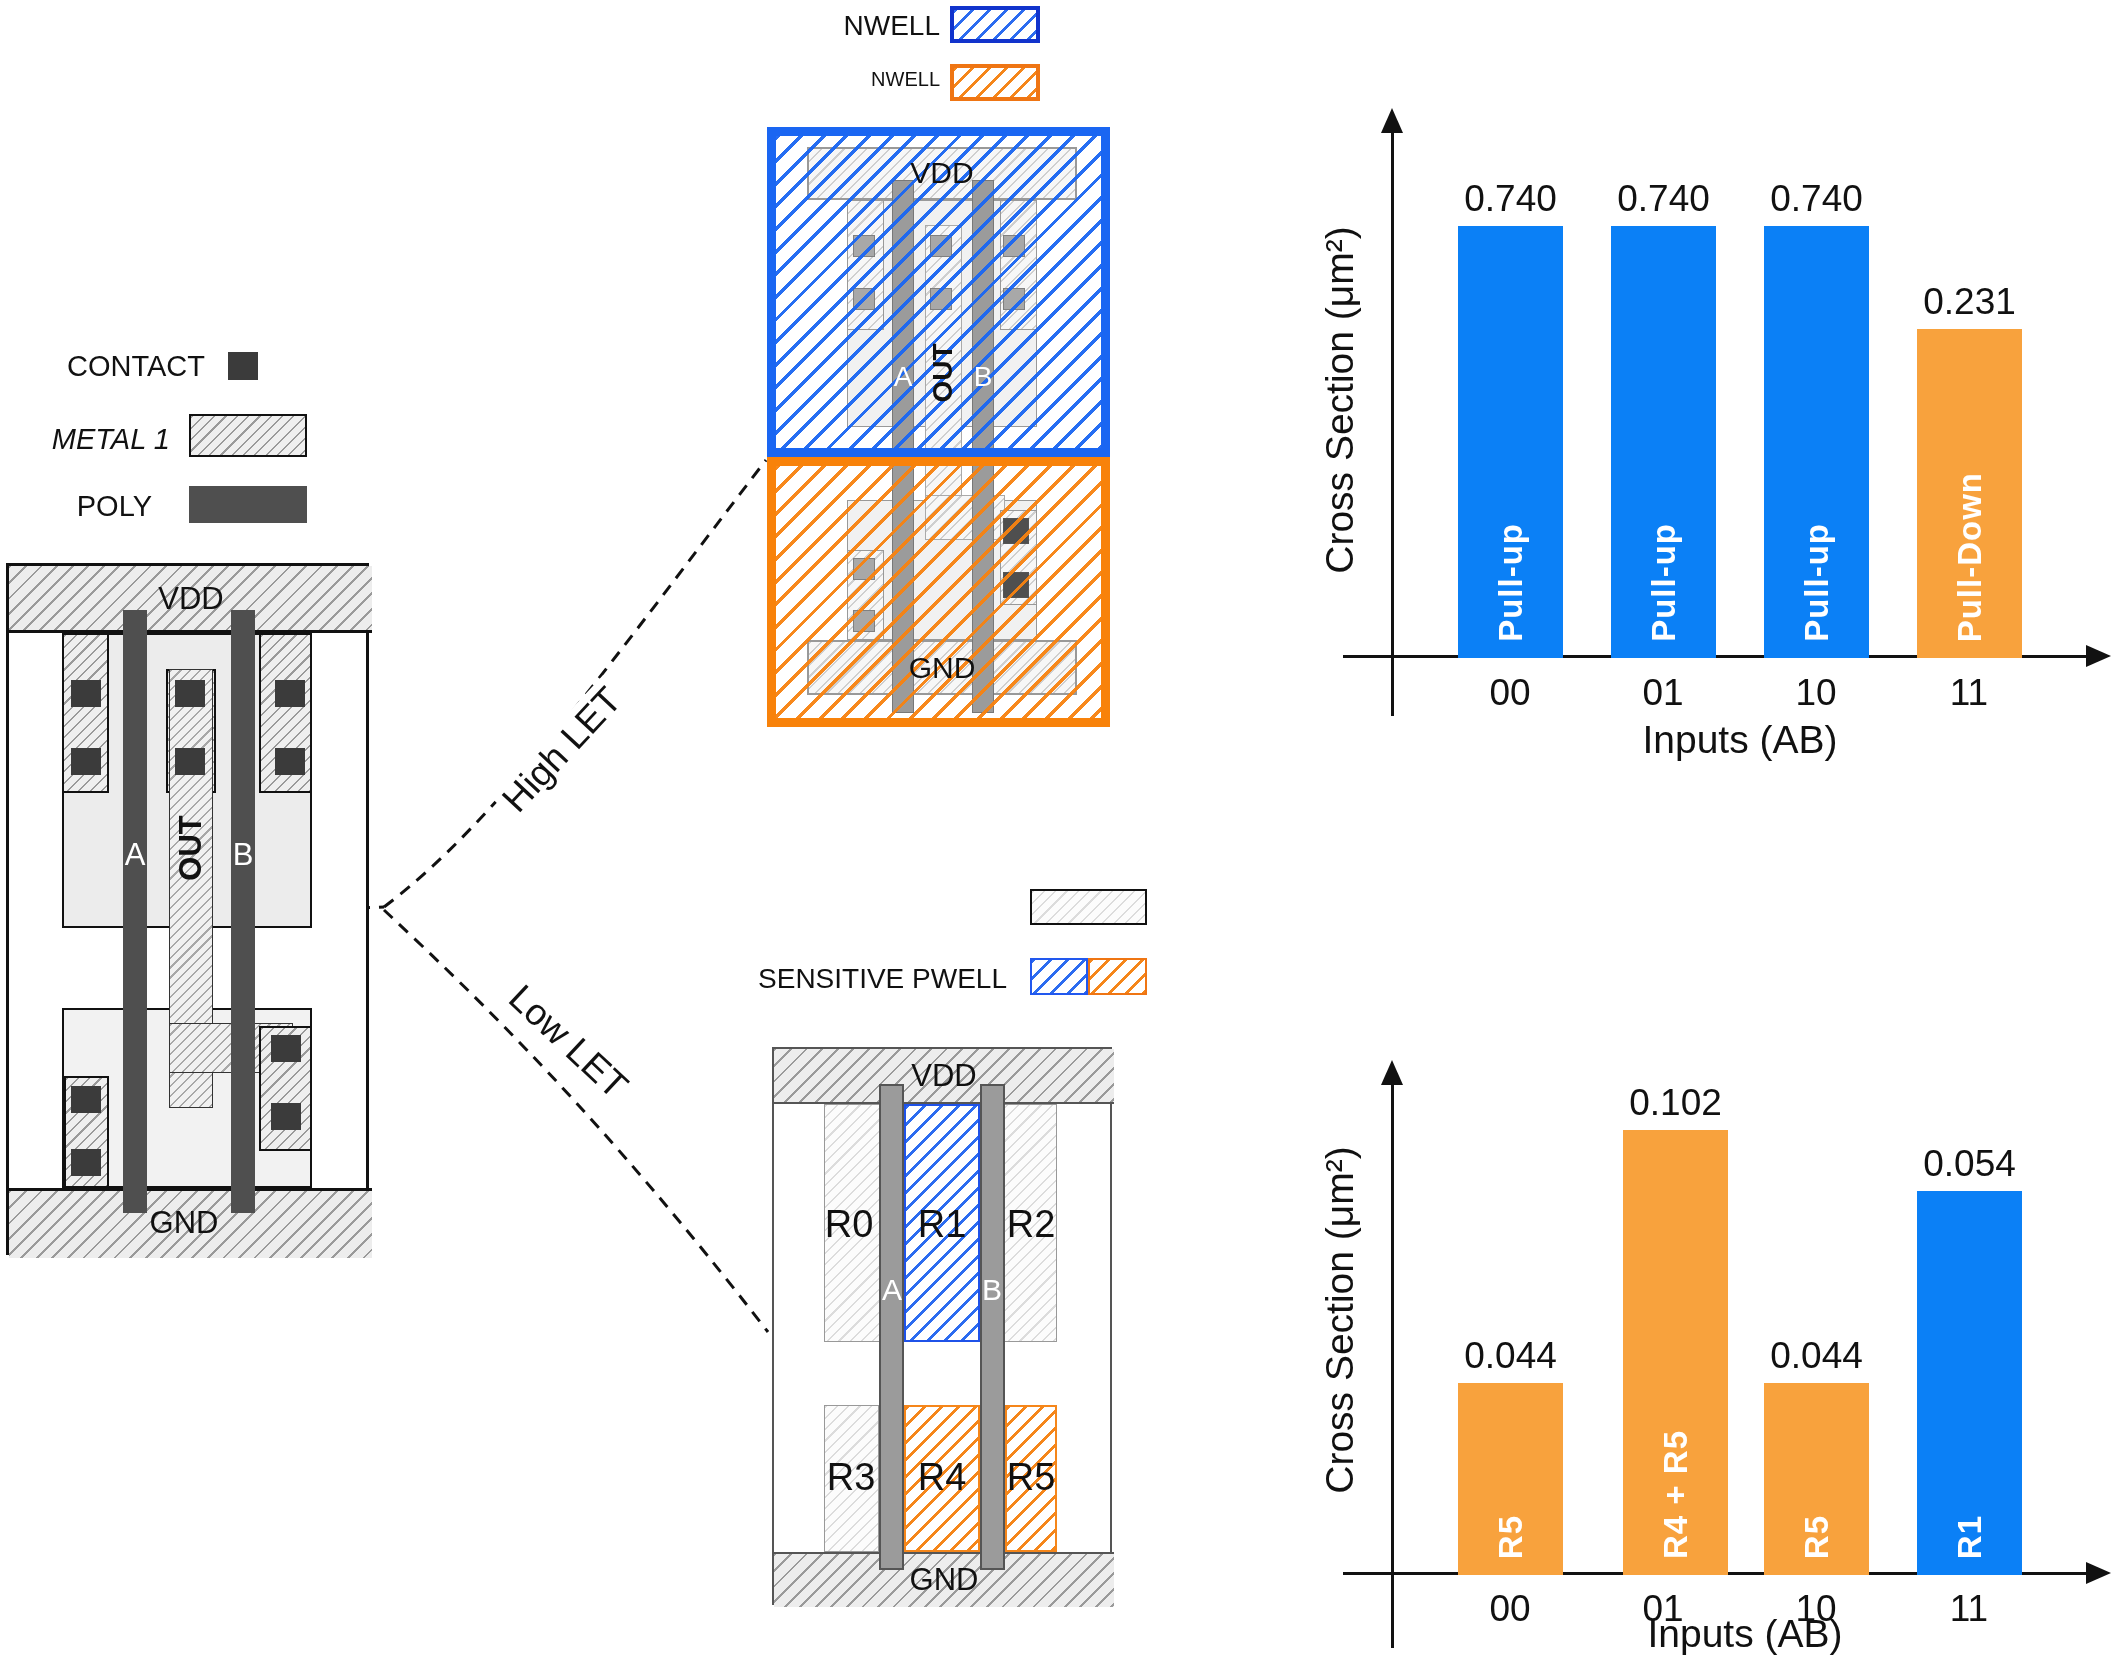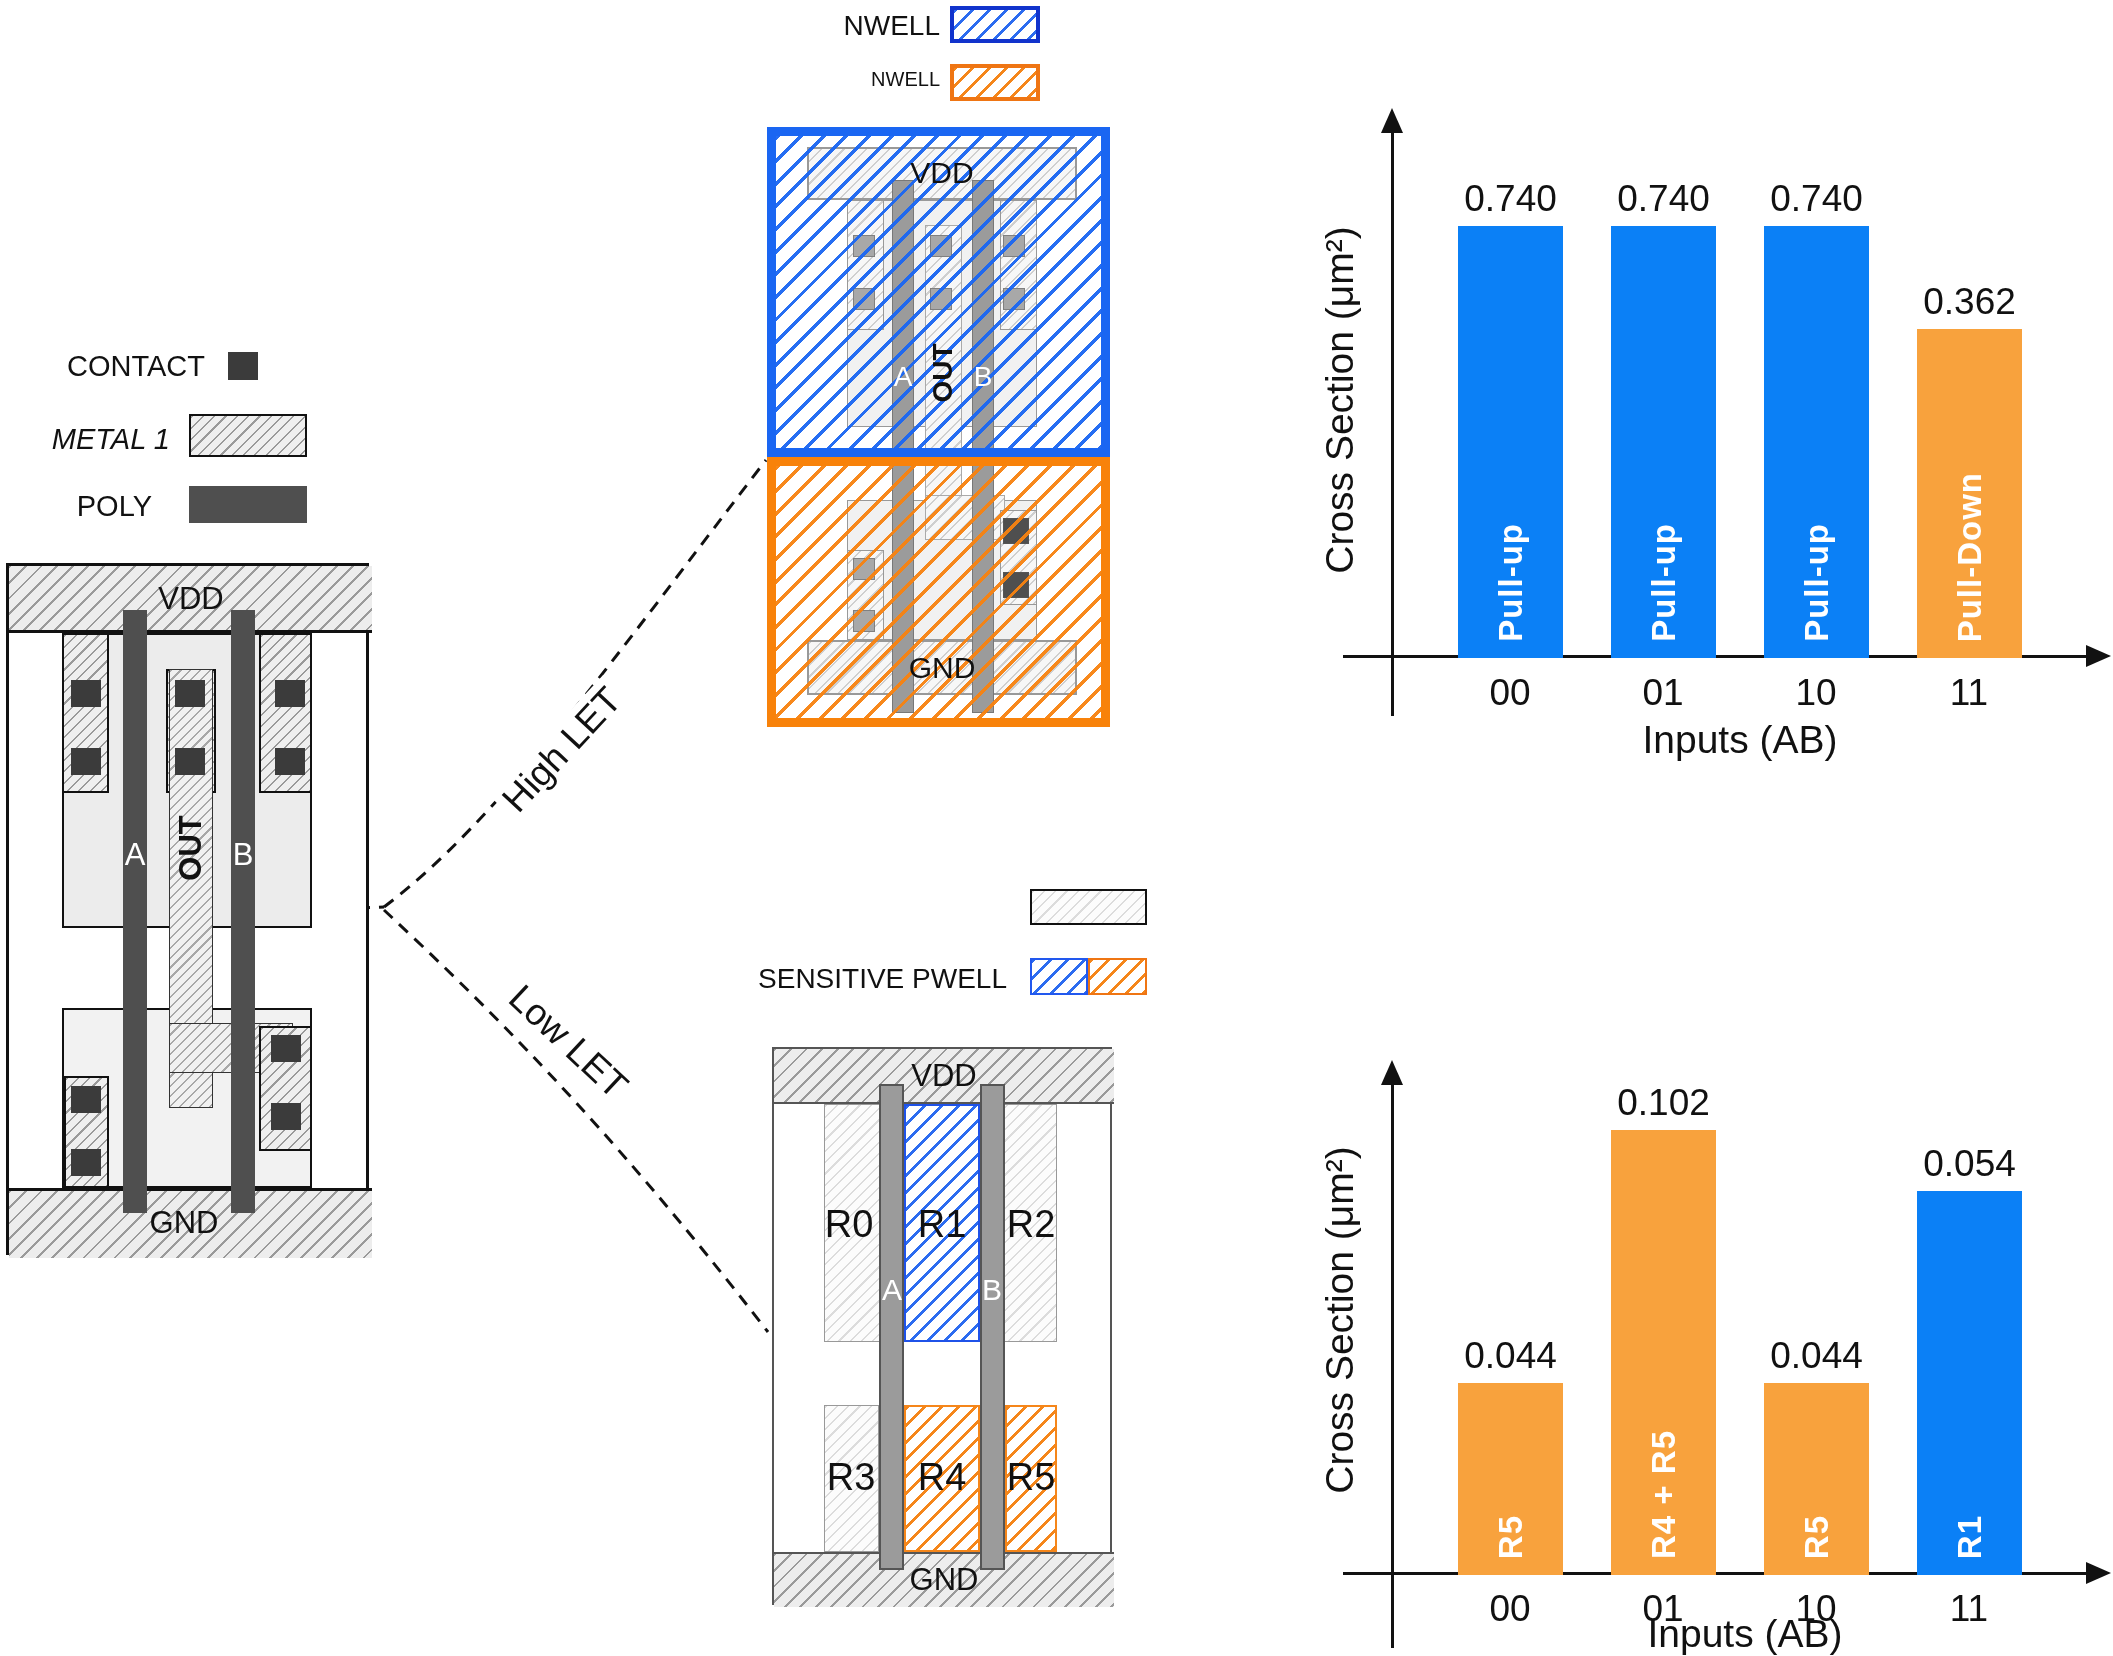--- a/index.html
+++ b/index.html
@@ -183,21 +183,21 @@
         <span class="bar-label">Pull-up</span>
       </div>
     </div>
     <div class="bar-group" style="left:421px;">
       <div class="bar-value">0.740</div>
       <div class="bar" style="height: 432px; background: rgb(11, 128, 246);">
         <span class="bar-label">Pull-up</span>
       </div>
     </div>
     <div class="bar-group" style="left:574px;">
-      <div class="bar-value">0.362</div>
+      <div class="bar-value">0.231</div>
       <div class="bar" style="height: 329px; background: rgb(248, 162, 61);">
         <span class="bar-label">Pull-Down</span>
       </div>
     </div>
   </div>
   <div class="tick" style="left:1510px;top:672px;">00</div>
   <div class="tick" style="left:1663px;top:672px;">01</div>
   <div class="tick" style="left:1816px;top:672px;">10</div>
   <div class="tick" style="left:1969px;top:672px;">11</div>
   <div class="xlabel" style="left:1740px;top:718px;">Inputs (AB)</div>
@@ -208,21 +208,21 @@
   <div class="axis" style="left:1343px;top:1572px;width:745px;height:3px;"></div>
   <div class="arrow-right" style="left:2086px;top:1562px;"></div>
 
   <div class="chart" style="left:1343px;top:1075px;width:770px;height:500px;">
     <div class="bar-group" style="left:115px;">
       <div class="bar-value">0.044</div>
       <div class="bar" style="height: 192px; background: rgb(248, 162, 61);">
         <span class="bar-label">R5</span>
       </div>
     </div>
-    <div class="bar-group" style="left:268px;">
+    <div class="bar-group" style="left:280px;">
       <div class="bar-value">0.102</div>
       <div class="bar" style="height: 445px; background: rgb(248, 162, 61);">
         <span class="bar-label">R4 + R5</span>
       </div>
     </div>
     <div class="bar-group" style="left:421px;">
       <div class="bar-value">0.044</div>
       <div class="bar" style="height: 192px; background: rgb(248, 162, 61);">
         <span class="bar-label">R5</span>
       </div>

